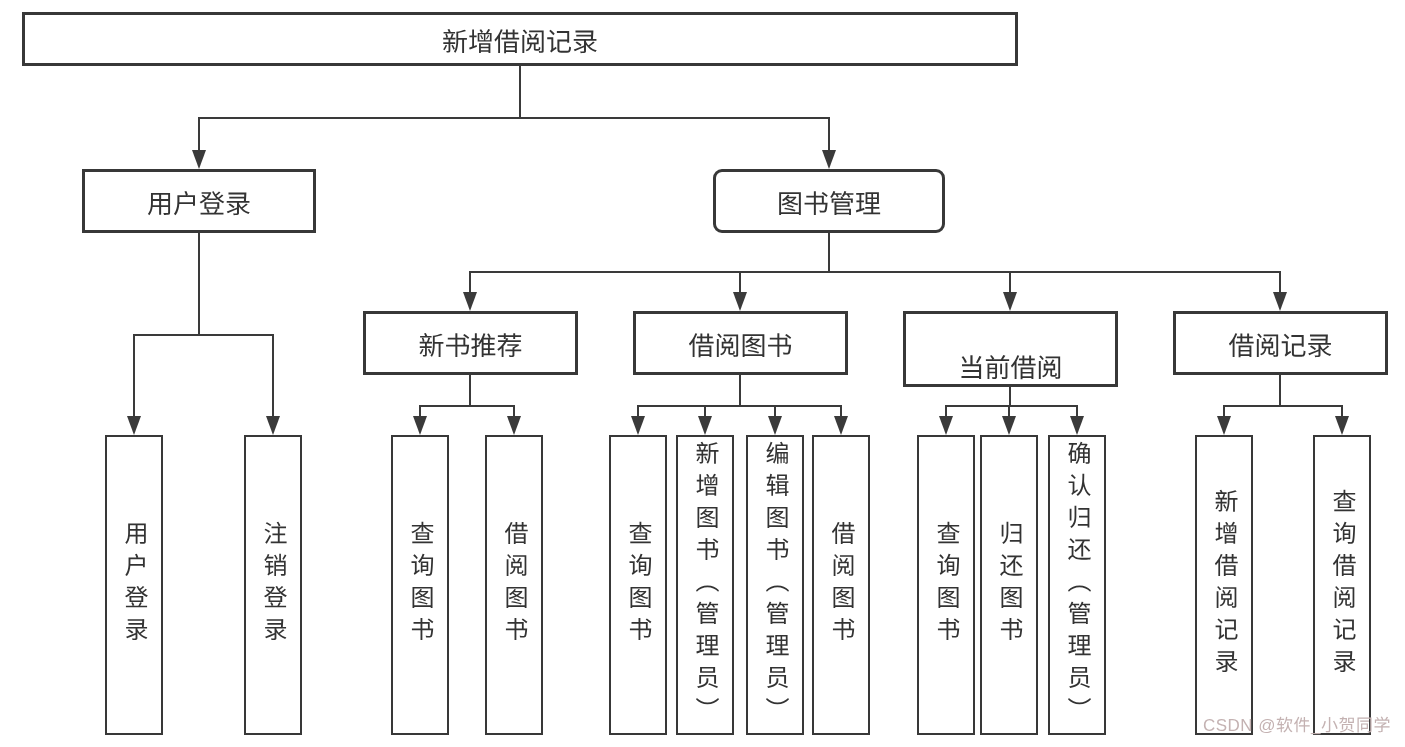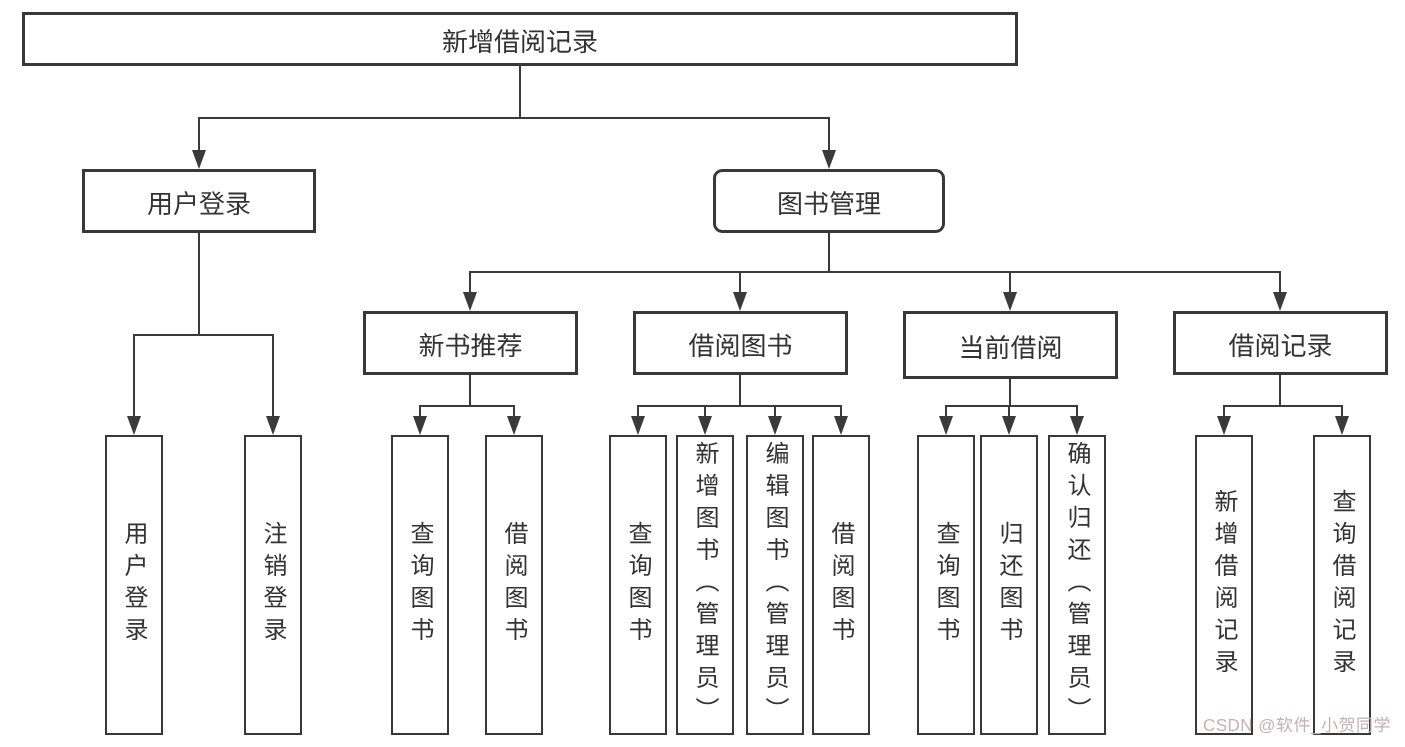--- a/index.html
+++ b/index.html
@@ -105,21 +105,21 @@
   <div class="box" style="left:713px;top:169px;width:232px;height:64px;border-radius:9px;">
     <span>图书管理</span>
   </div>
 
   <div class="box" style="left:363px;top:311px;width:215px;height:64px;">
     <span>新书推荐</span>
   </div>
   <div class="box" style="left:633px;top:311px;width:215px;height:64px;">
     <span>借阅图书</span>
   </div>
-  <div class="box" style="left:903px;top:311px;width:215px;height:68px;">
+  <div class="box" style="left:903px;top:311px;width:215px;height:76px;align-items:flex-end;">
     <span>当前借阅</span>
   </div>
   <div class="box" style="left:1173px;top:311px;width:215px;height:64px;">
     <span>借阅记录</span>
   </div>
 
   <div class="box leaf" style="left:105px;top:435px;width:58px;height:300px;">
     <span class="vtext">用户登录</span>
   </div>
   <div class="box leaf" style="left:244px;top:435px;width:58px;height:300px;">

